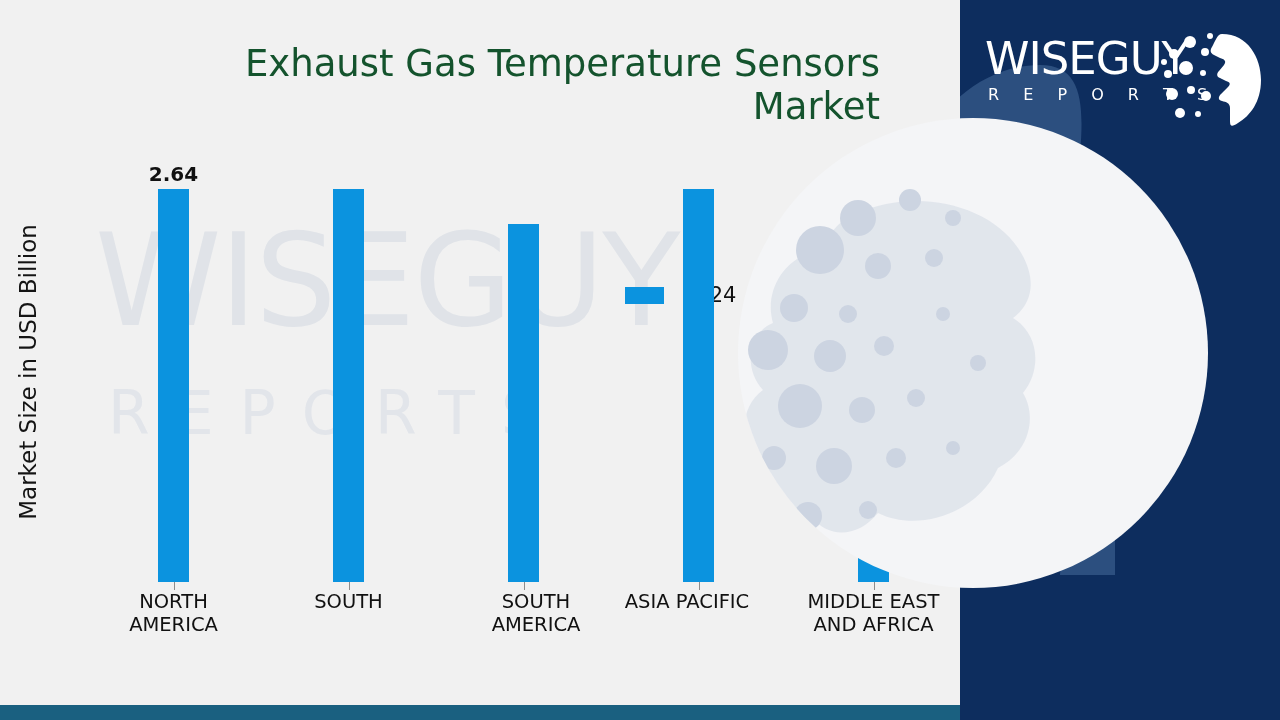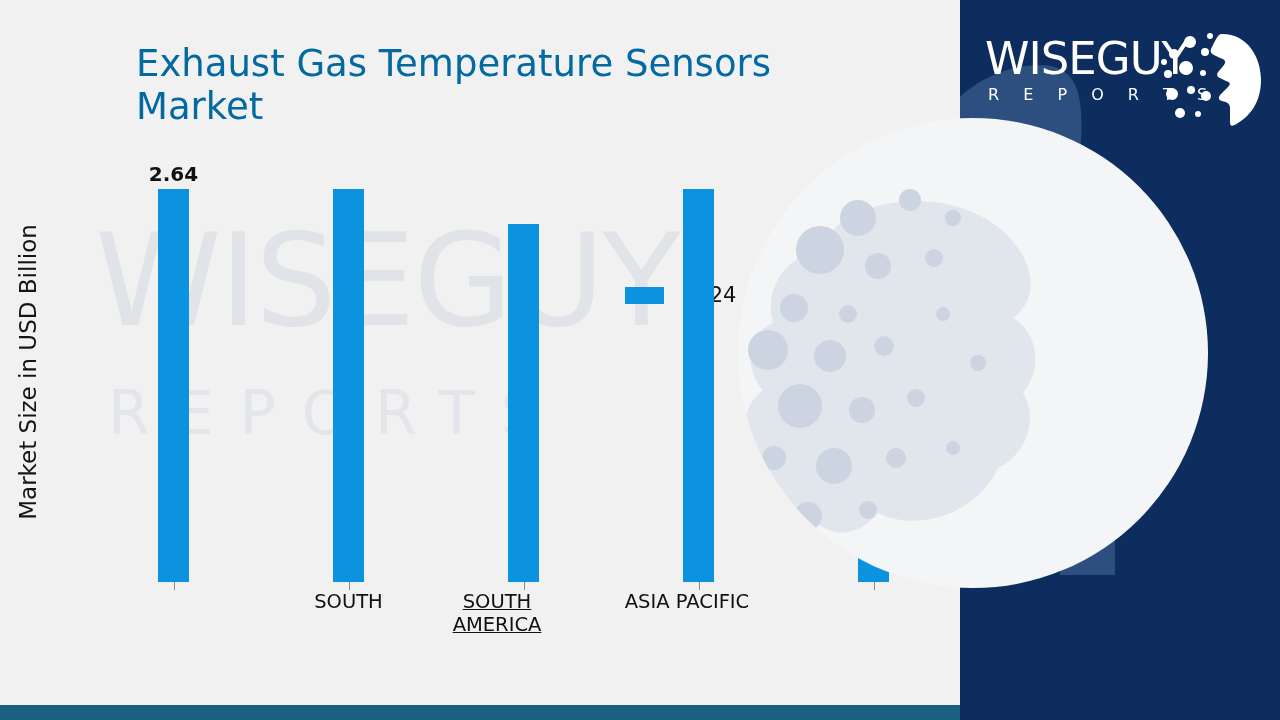--- a/index.html
+++ b/index.html
@@ -17,23 +17,23 @@
 
   
   .logo{position:absolute;left:985px;top:30px;width:275px;height:92px;}
   .logo-wise{position:absolute;left:0;top:2px;font-size:45px;letter-spacing:-1px;
              color:#ffffff;font-weight:400;font-family:"DejaVu Sans","Liberation Sans",sans-serif;}
   .logo-reports{position:absolute;left:3px;top:55px;font-size:16px;letter-spacing:9.5px;
                 color:#ffffff;font-weight:400;}
   .logo-head{position:absolute;left:175px;top:-2px;width:105px;height:105px;}
 
   
-  .title{position:absolute;left:136px;top:42px;width:760px;
-         font-size:37px;line-height:43px;color:#0369a1;font-weight:400;
-         font-family:"DejaVu Sans","Liberation Sans",sans-serif;}
+  .title{position:absolute;left:120px;top:42px;width:760px;
+         font-size:37px;line-height:43px;color:#14532d;font-weight:400;
+         font-family:"DejaVu Sans","Liberation Sans",sans-serif;text-align:right;}
 
   
   .watermark{position:absolute;left:0;top:0;width:960px;height:720px;overflow:hidden;
              pointer-events:none;}
   .wm-1{position:absolute;left:95px;top:206px;font-size:128px;letter-spacing:-2px;
         color:#d6dbe3;opacity:.62;white-space:nowrap;font-weight:400;}
   .wm-2{position:absolute;left:108px;top:378px;font-size:60px;letter-spacing:26px;
         color:#dde1e8;opacity:.72;white-space:nowrap;font-weight:400;}
 
   
@@ -78,27 +78,29 @@
 
     <div class="plot" id="plot">
         <div class="bar" style="left: 38px; height: 393px;"></div>
         <div class="bar-value" style="left: 13.5px; width: 80px; top: 12px; text-align: center;">2.64</div>
         <div class="bar" style="left: 213px; height: 393px;"></div>
         <div class="bar" style="left: 388px; height: 358px;"></div>
         <div class="bar" style="left: 563px; height: 393px;"></div>
         <div class="bar" style="left: 738px; height: 393px;"></div>
       </div>
   <div class="tick" style="left: 173.5px;"></div>
+      <div class="cat-label" style="left: 98.5px;">NORTH AMERICA</div>
       <div class="tick" style="left: 348.5px;"></div>
       <div class="cat-label" style="left: 273.5px;">SOUTH</div>
       <div class="tick" style="left: 523.5px;"></div>
-      <div class="cat-label" style="left: 422px; text-decoration: underline;">SOUTH AMERICA</div>
+      <div class="cat-label" style="left: 461px;">SOUTH AMERICA</div>
       <div class="tick" style="left: 698.5px;"></div>
       <div class="cat-label" style="left: 612px;">ASIA PACIFIC</div>
       <div class="tick" style="left: 873.5px;"></div>
+      <div class="cat-label" style="left: 798.5px;">MIDDLE EAST AND AFRICA</div>
     </div>
 
   <div class="bottom-bar"></div>
 
   <div class="navy-panel">
     <svg class="head-silhouette" viewBox="0 0 230 530">
       <path d="M100 10 C 25 10 -40 85 -40 190 C -40 265 -15 320 25 365
                C 60 405 88 420 105 445 C 118 465 122 490 120 520
                L 175 520 L 175 470 C 175 448 163 440 148 436
                C 138 433 135 425 141 418 L 162 396 C 168 389 166 383 157 380

